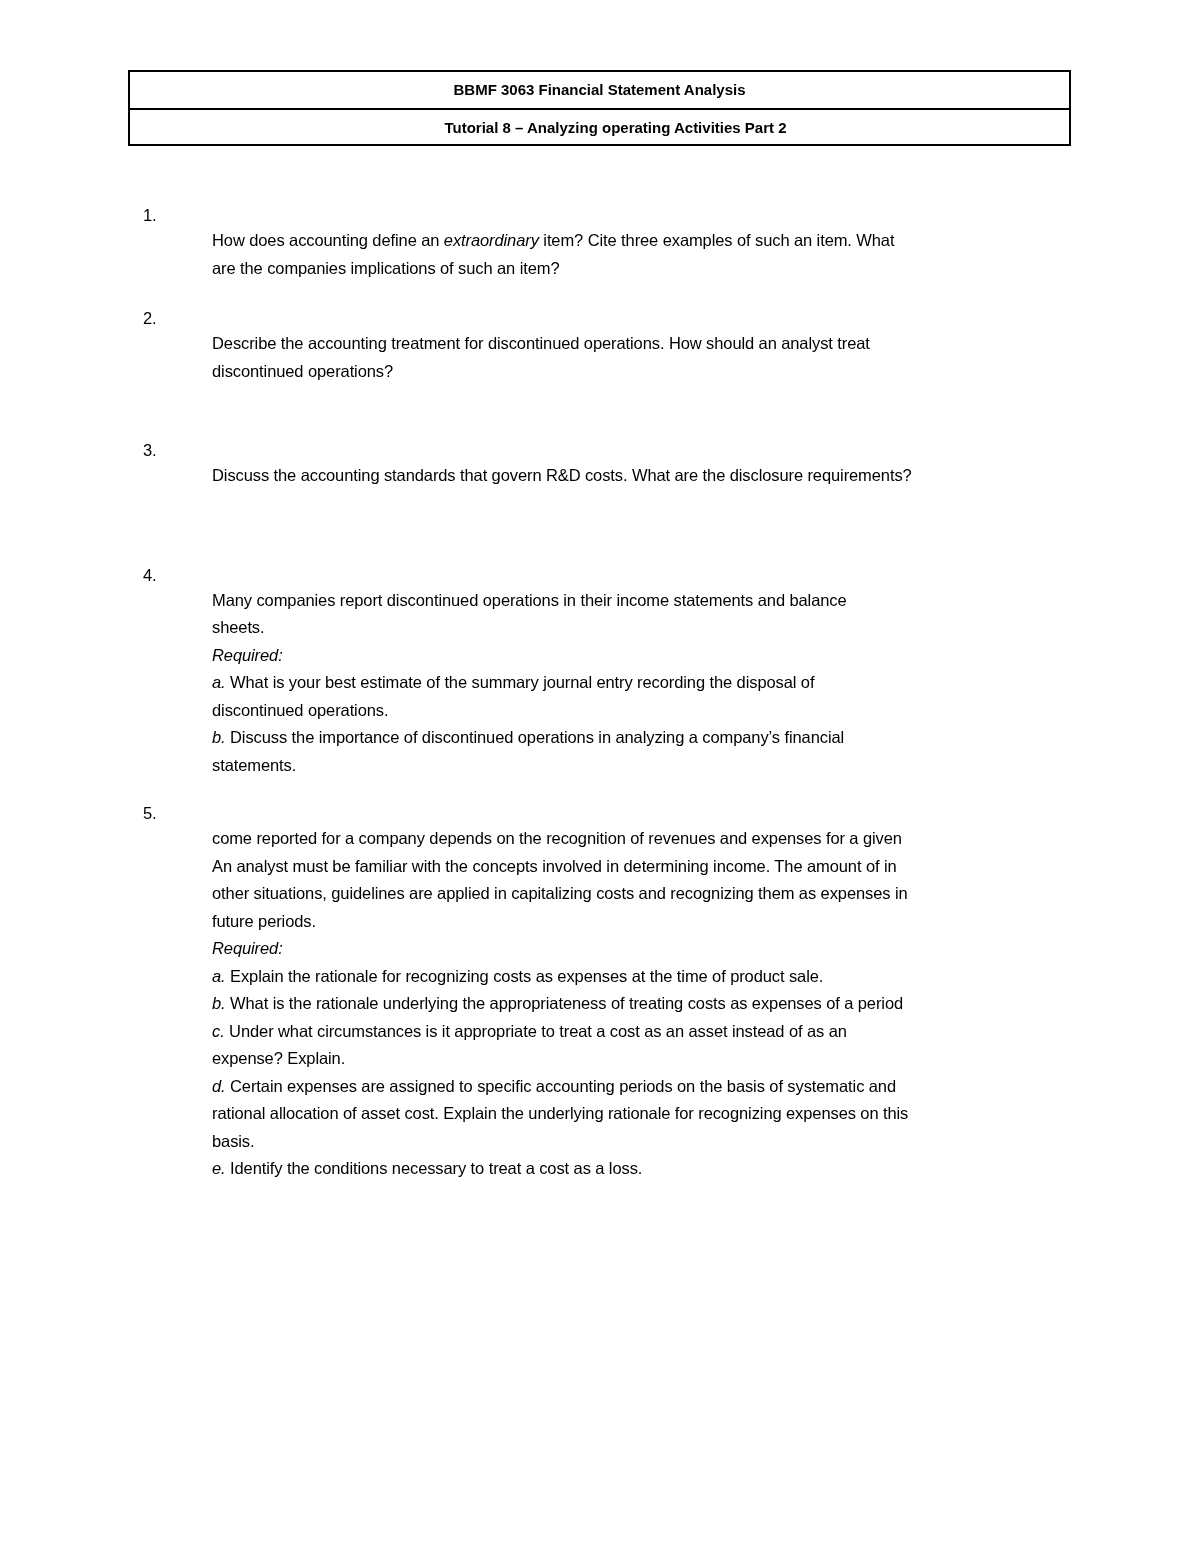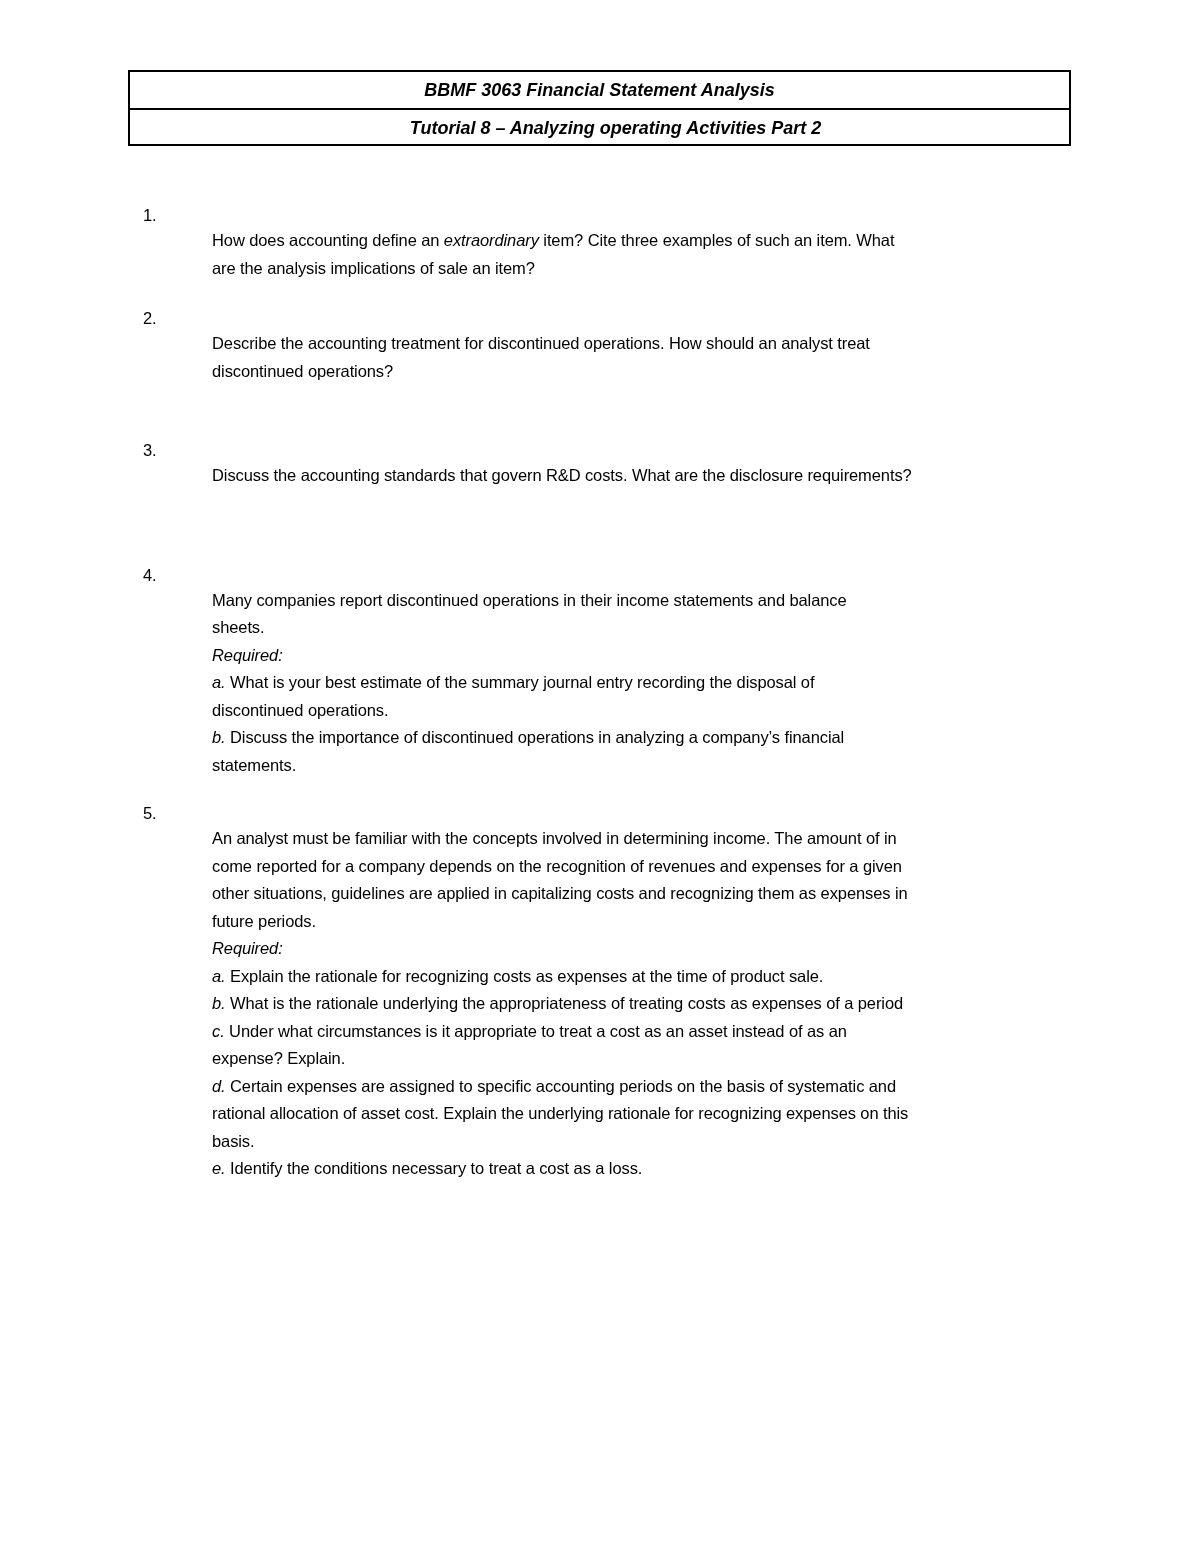--- a/index.html
+++ b/index.html
@@ -21,23 +21,22 @@
     top: 70px;
     width: 943px;
     border: 2px solid #000000;
     background: #ffffff;
   }
   .header-row {
     height: 36px;
     line-height: 36px;
     text-align: center;
     font-weight: bold;
-    font-size: 18px;
+    font-size: 15px;
     white-space: nowrap;
-    font-style: italic;
   }
   .header-row + .header-row { border-top: 2px solid #000000; padding-left: 32px; }
 
   
   .content {
     position: absolute;
     left: 143px;
     top: 202px;
     width: 935px;
   }
@@ -67,21 +66,21 @@
     <div class="header-row">BBMF 3063 Financial Statement Analysis</div>
     <div class="header-row">Tutorial 8 – Analyzing operating Activities Part 2</div>
   </div>
 
   <div class="content">
 
   <div class="question">
         <div class="qnum">1.</div>
         <div class="qbody">
           <div class="qline"><span>How does accounting define an </span><span class="it">extraordinary</span><span> item? Cite three examples of such an item. What</span></div>
-          <div class="qline"><span>are the analysis implications of sale an item?</span></div>
+          <div class="qline"><span>are the companies implications of such an item?</span></div>
         </div>
       </div>
       <div class="question">
         <div class="qnum">2.</div>
         <div class="qbody">
           <div class="qline"><span>Describe the accounting treatment for discontinued operations. How should an analyst treat</span></div>
           <div class="qline"><span>discontinued operations?</span></div>
         </div>
       </div>
       <div class="question">
@@ -98,22 +97,22 @@
           <div class="qline"><span class="it">Required:</span></div>
           <div class="qline"><span class="it">a.</span><span> What is your best estimate of the summary journal entry recording the disposal of</span></div>
           <div class="qline"><span>discontinued operations.</span></div>
           <div class="qline"><span class="it">b.</span><span> Discuss the importance of discontinued operations in analyzing a company’s financial</span></div>
           <div class="qline"><span>statements.</span></div>
         </div>
       </div>
       <div class="question">
         <div class="qnum">5.</div>
         <div class="qbody">
+          <div class="qline"><span>come reported for a company depends on the recognition of revenues and expenses for a given</span></div>
           <div class="qline"><span>An analyst must be familiar with the concepts involved in determining income. The amount of in</span></div>
-          <div class="qline"><span>come reported for a company depends on the recognition of revenues and expenses for a given</span></div>
           <div class="qline"><span>other situations, guidelines are applied in capitalizing costs and recognizing them as expenses in</span></div>
           <div class="qline"><span>future periods.</span></div>
           <div class="qline"><span class="it">Required:</span></div>
           <div class="qline"><span class="it">a.</span><span> Explain the rationale for recognizing costs as expenses at the time of product sale.</span></div>
           <div class="qline"><span class="it">b.</span><span> What is the rationale underlying the appropriateness of treating costs as expenses of a period</span></div>
           <div class="qline"><span class="it">c.</span><span> Under what circumstances is it appropriate to treat a cost as an asset instead of as an</span></div>
           <div class="qline"><span>expense? Explain.</span></div>
           <div class="qline"><span class="it">d.</span><span> Certain expenses are assigned to specific accounting periods on the basis of systematic and</span></div>
           <div class="qline"><span>rational allocation of asset cost. Explain the underlying rationale for recognizing expenses on this</span></div>
           <div class="qline"><span>basis.</span></div>

